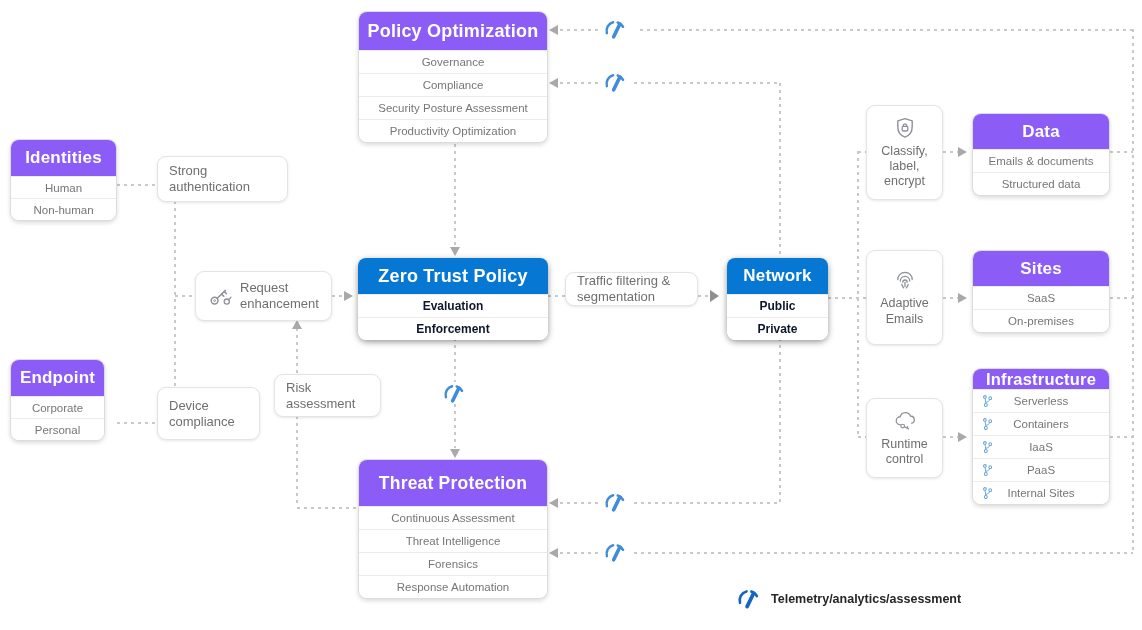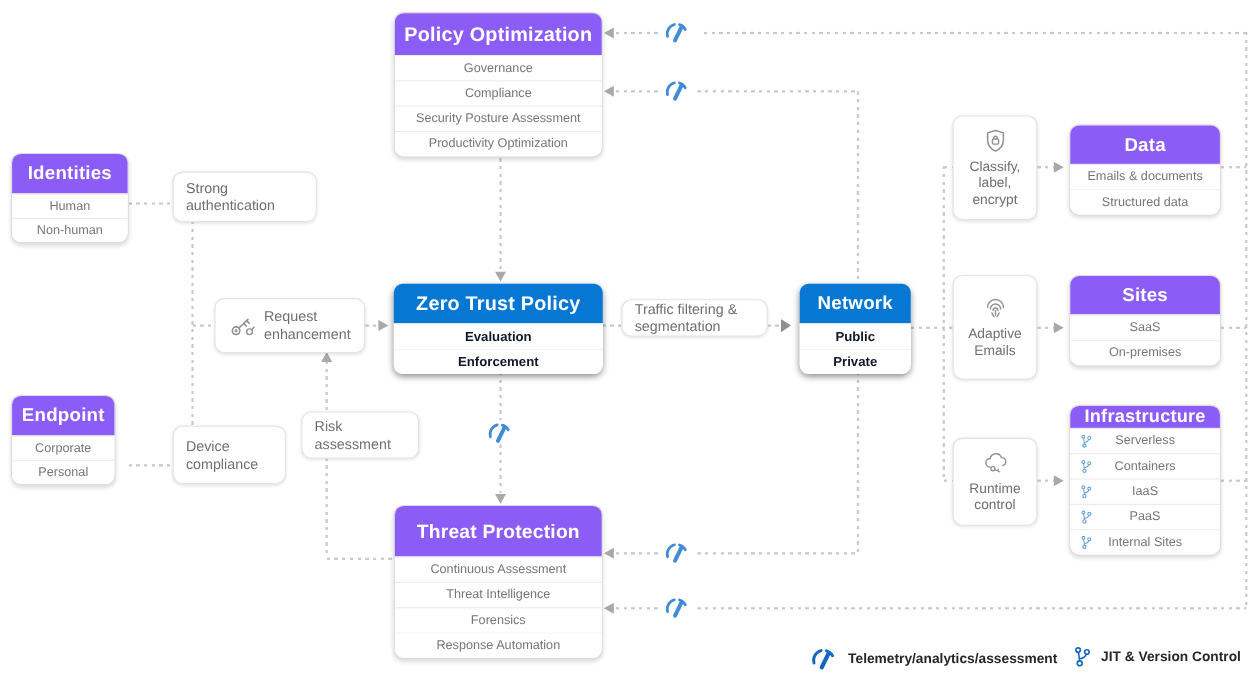--- a/index.html
+++ b/index.html
@@ -296,20 +296,14 @@
       </svg>
     <span>Runtime control</span>
   </div>
 
   <div class="legend-item" style="left:735px;top:588px">
     <svg class="legend-gauge">
         <use href="#sym-gauge"></use>
       </svg>
     <span>Telemetry/analytics/assessment</span>
   </div>
-  <div class="legend-item" style="left:976px;top:587px">
-    <svg class="legend-branch">
-        <use href="#sym-branch"></use>
-      </svg>
-    <span>JIT &amp; Version Control</span>
-  </div>
 
 </div>
 
 </body></html>

